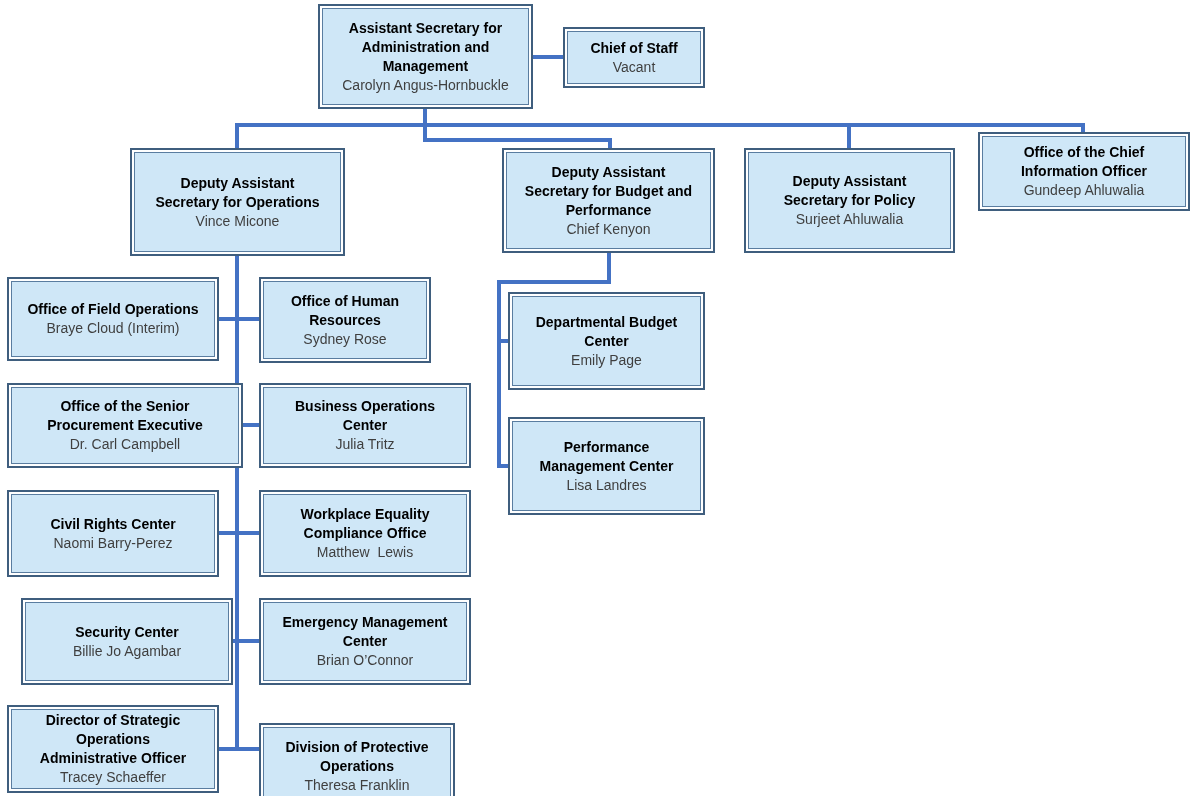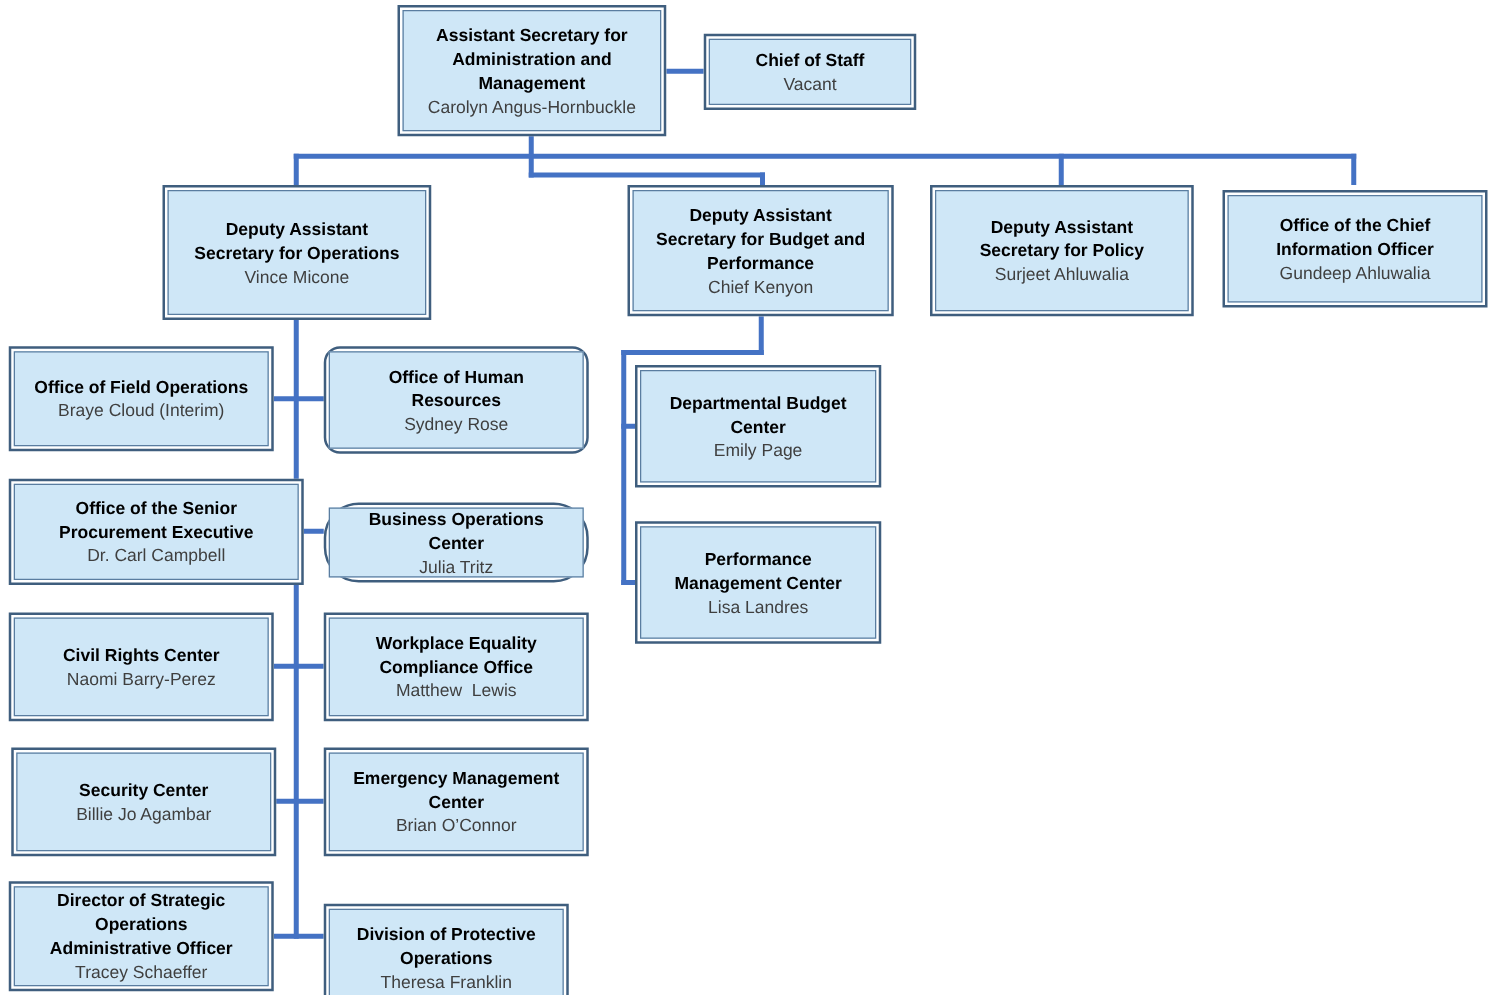--- a/index.html
+++ b/index.html
@@ -85,21 +85,21 @@
     <div class="node" style="left: 318px; top: 4px; width: 215px; height: 105px;">
       <div class="node-inner">
         <div class="node-text">
           <div class="node-title">Assistant Secretary for
 Administration and
 Management</div>
           <div class="node-person">Carolyn Angus-Hornbuckle</div>
         </div>
       </div>
     </div>
-    <div class="node" style="left: 563px; top: 27px; width: 170px; height: 61px;">
+    <div class="node" style="left: 563px; top: 27px; width: 142px; height: 61px;">
       <div class="node-inner">
         <div class="node-text">
           <div class="node-title">Chief of Staff</div>
           <div class="node-person">Vacant</div>
         </div>
       </div>
     </div>
     <div class="node" style="left: 130px; top: 148px; width: 215px; height: 108px;">
       <div class="node-inner">
         <div class="node-text">
@@ -121,56 +121,56 @@
     </div>
     <div class="node" style="left: 744px; top: 148px; width: 211px; height: 105px;">
       <div class="node-inner">
         <div class="node-text">
           <div class="node-title">Deputy Assistant
 Secretary for Policy</div>
           <div class="node-person">Surjeet Ahluwalia</div>
         </div>
       </div>
     </div>
-    <div class="node" style="left: 978px; top: 152px; width: 212px; height: 94px;">
+    <div class="node" style="left: 978px; top: 132px; width: 212px; height: 79px;">
       <div class="node-inner">
         <div class="node-text">
           <div class="node-title">Office of the Chief
 Information Officer</div>
           <div class="node-person">Gundeep Ahluwalia</div>
         </div>
       </div>
     </div>
     <div class="node" style="left: 7px; top: 277px; width: 212px; height: 84px;">
       <div class="node-inner">
         <div class="node-text">
           <div class="node-title">Office of Field Operations</div>
           <div class="node-person">Braye Cloud (Interim)</div>
         </div>
       </div>
     </div>
-    <div class="node" style="left: 259px; top: 277px; width: 212px; height: 86px; border-radius: 13px;">
+    <div class="node" style="left: 259px; top: 277px; width: 172px; height: 86px;">
       <div class="node-inner">
         <div class="node-text">
           <div class="node-title">Office of Human
 Resources</div>
           <div class="node-person">Sydney Rose</div>
         </div>
       </div>
     </div>
     <div class="node" style="left: 7px; top: 383px; width: 236px; height: 85px;">
       <div class="node-inner">
         <div class="node-text">
           <div class="node-title">Office of the Senior
 Procurement Executive</div>
           <div class="node-person">Dr. Carl Campbell</div>
         </div>
       </div>
     </div>
-    <div class="node" style="left: 259px; top: 402px; width: 212px; height: 64px; border-radius: 28px;">
+    <div class="node" style="left: 259px; top: 383px; width: 212px; height: 85px;">
       <div class="node-inner">
         <div class="node-text">
           <div class="node-title">Business Operations
 Center</div>
           <div class="node-person">Julia Tritz</div>
         </div>
       </div>
     </div>
     <div class="node" style="left: 7px; top: 490px; width: 212px; height: 87px;">
       <div class="node-inner">
@@ -182,21 +182,21 @@
     </div>
     <div class="node" style="left: 259px; top: 490px; width: 212px; height: 87px;">
       <div class="node-inner">
         <div class="node-text">
           <div class="node-title">Workplace Equality
 Compliance Office</div>
           <div class="node-person">Matthew  Lewis</div>
         </div>
       </div>
     </div>
-    <div class="node" style="left: 9px; top: 598px; width: 212px; height: 87px;">
+    <div class="node" style="left: 21px; top: 598px; width: 212px; height: 87px;">
       <div class="node-inner">
         <div class="node-text">
           <div class="node-title">Security Center</div>
           <div class="node-person">Billie Jo Agambar</div>
         </div>
       </div>
     </div>
     <div class="node" style="left: 259px; top: 598px; width: 212px; height: 87px;">
       <div class="node-inner">
         <div class="node-text">

